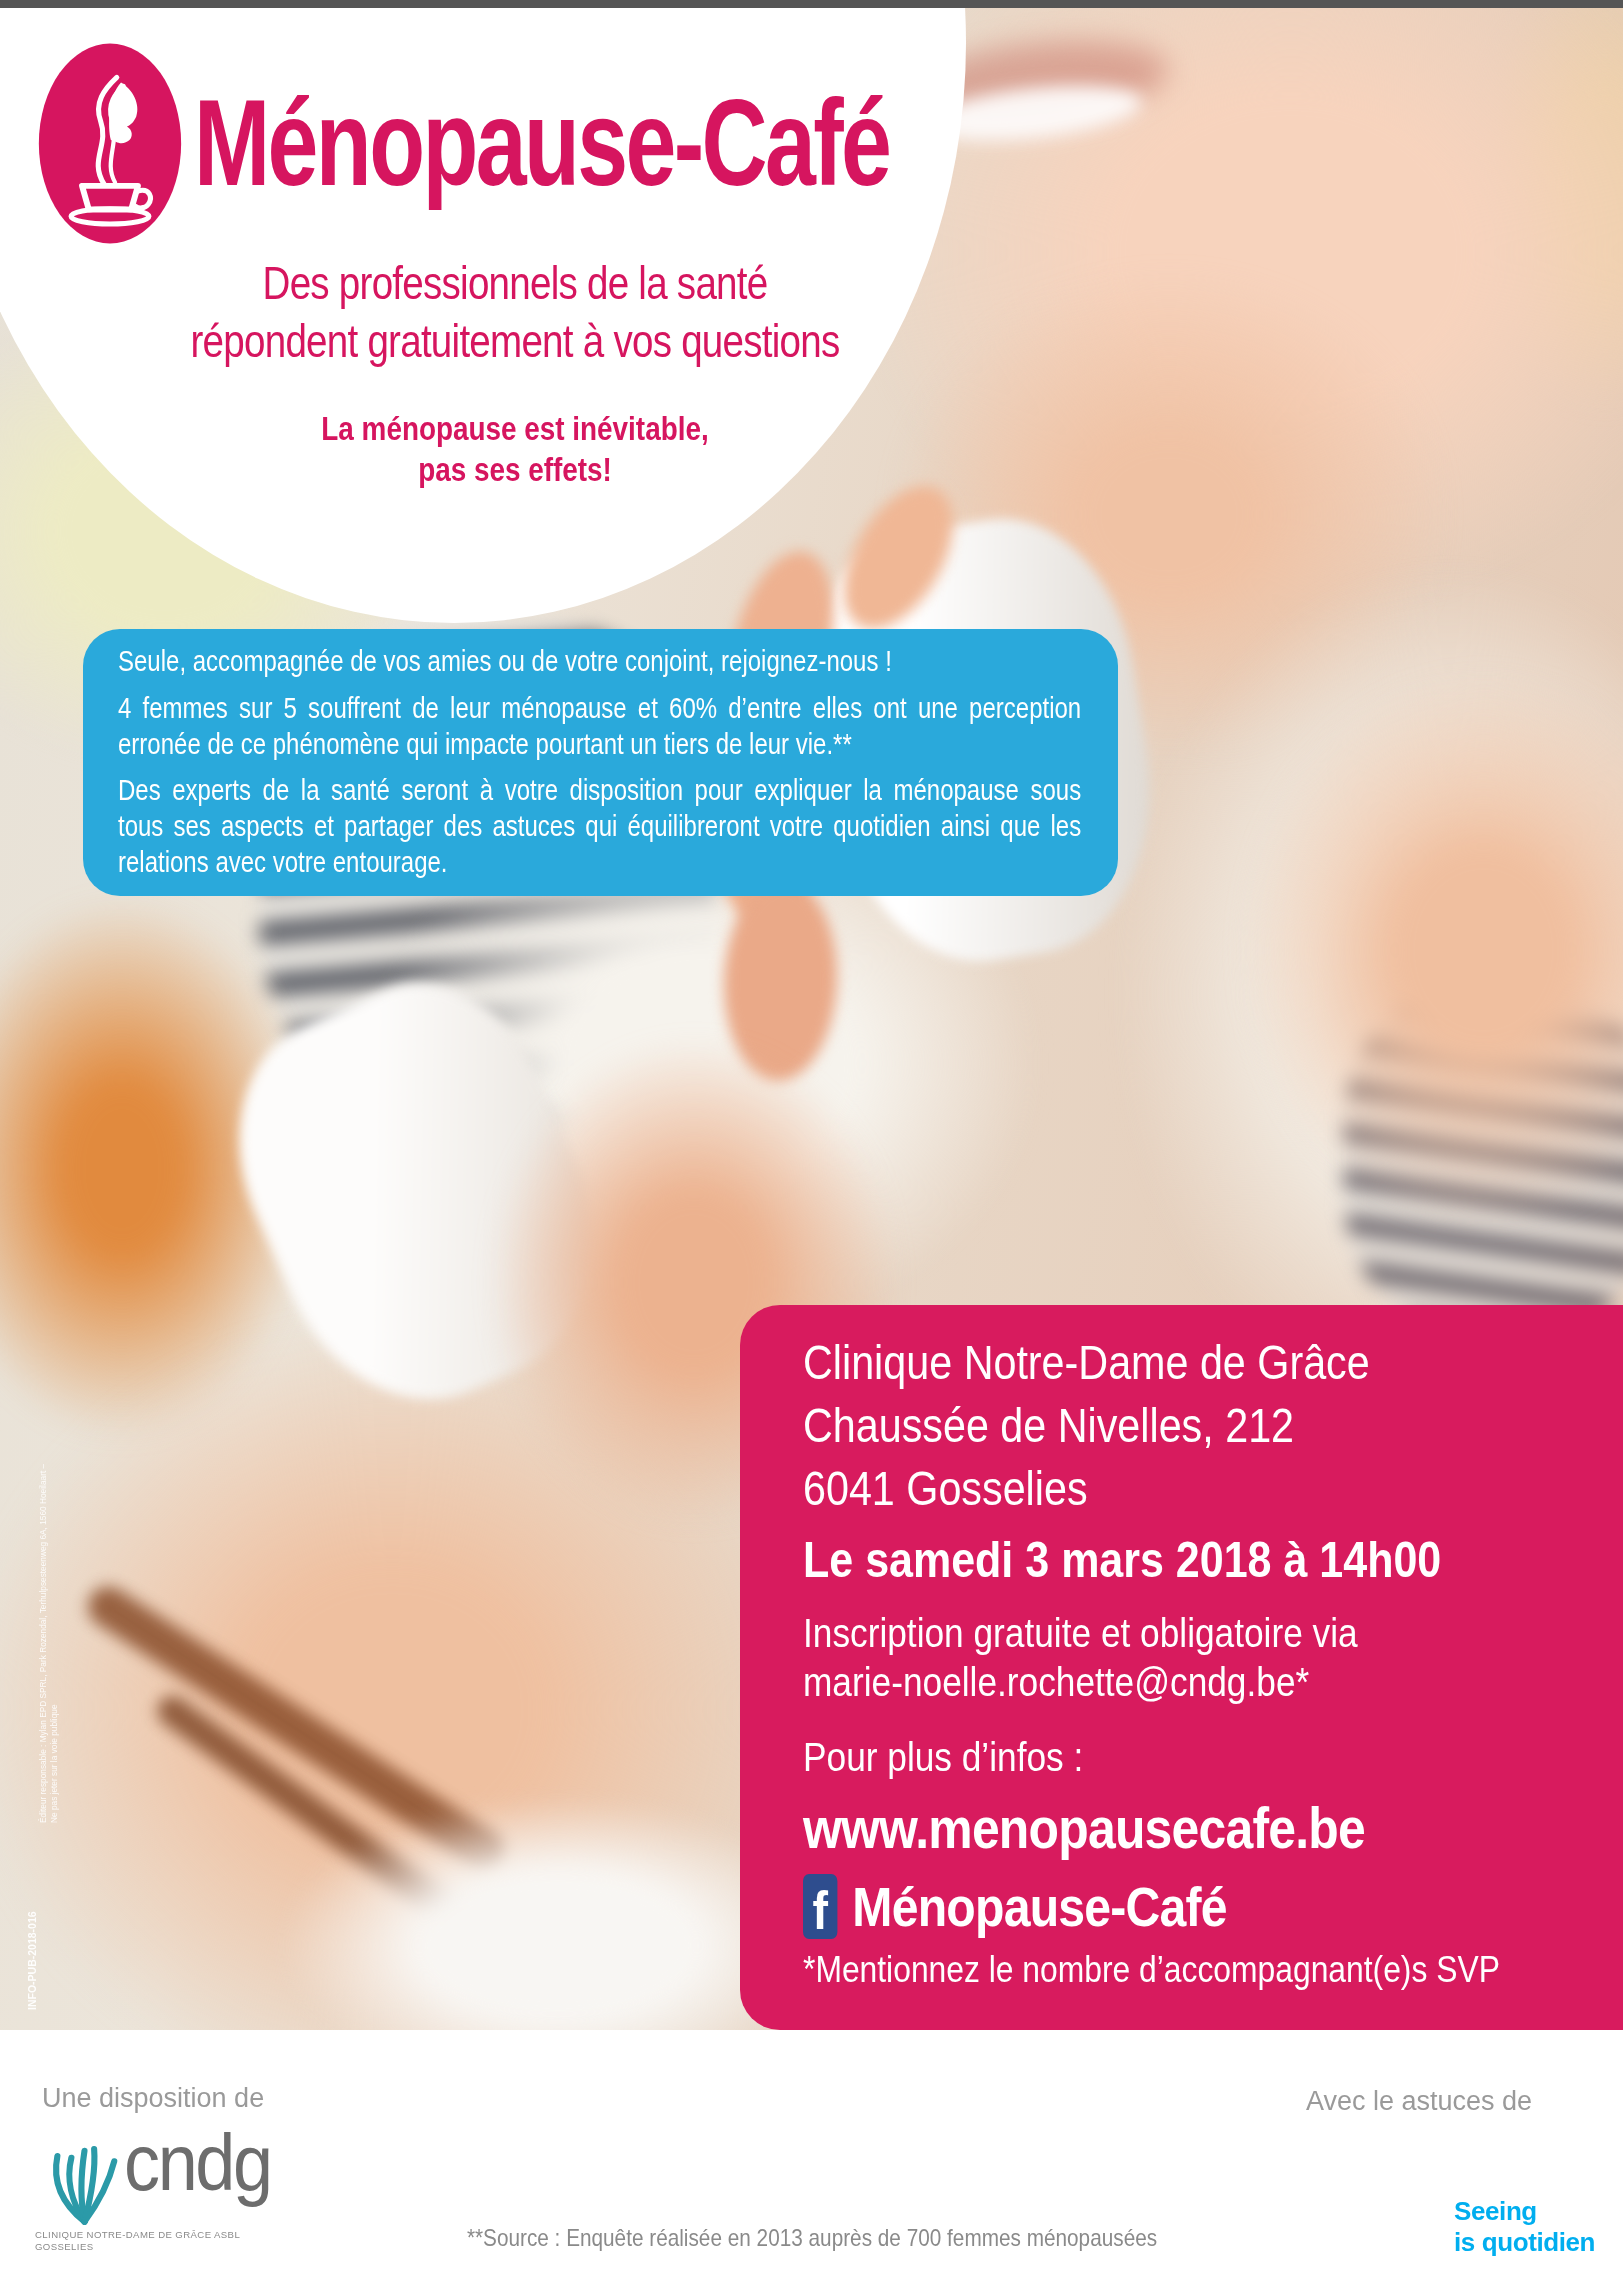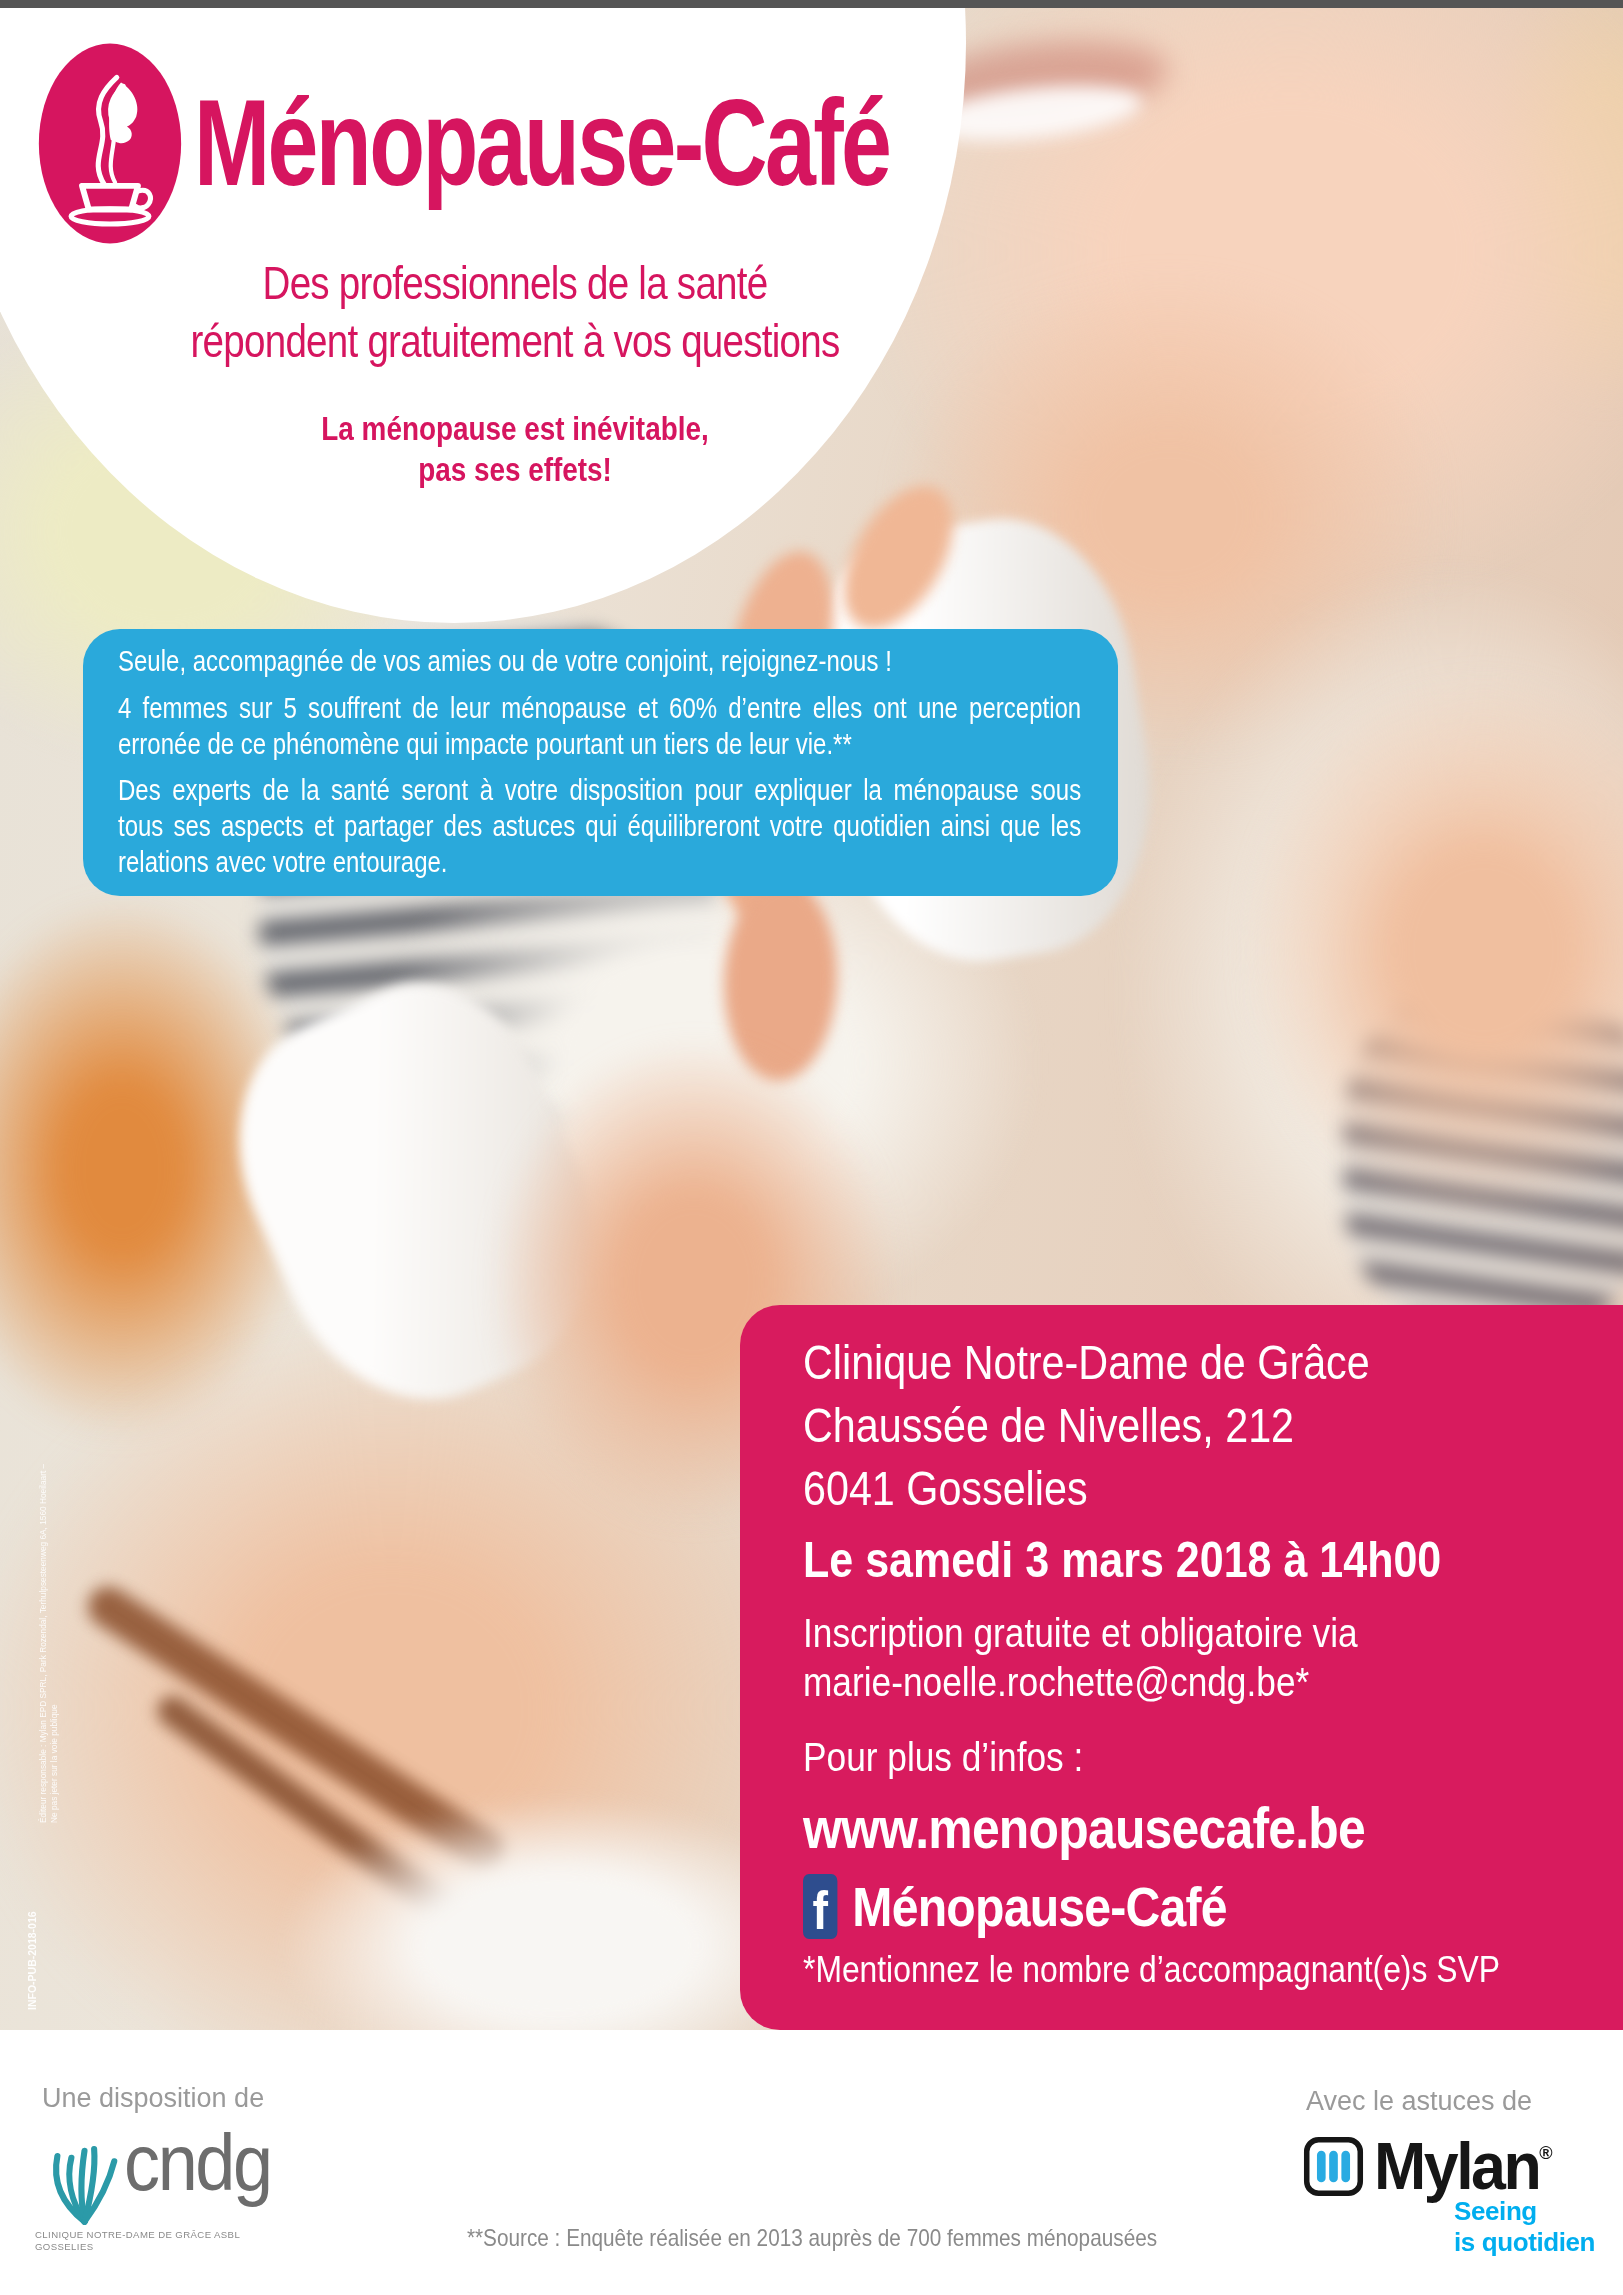--- a/index.html
+++ b/index.html
@@ -230,29 +230,20 @@
     <path d="M45 115 C52 88 58 58 56 32" fill="none" stroke="#2b9aa8" stroke-width="7" stroke-linecap="round"></path>
     <path d="M45 115 C62 92 73 70 79 46" fill="none" stroke="#2b9aa8" stroke-width="7" stroke-linecap="round"></path>
   </svg>
   <div class="abs cndg-name">cndg</div>
   <div class="abs cndg-cap">
     <div>CLINIQUE NOTRE-DAME DE GRÂCE ASBL</div>
     <div>GOSSELIES</div>
   </div>
 
   <div class="abs support-label">Avec le astuces de</div>
-  <div class="abs mylan-row">
-    <svg class="mylan-icon" viewBox="0 0 80 80">
-      <rect x="6" y="6" width="68" height="68" rx="15" fill="none" stroke="#161616" stroke-width="7"></rect>
-      <rect x="19" y="20" width="11" height="40" rx="5.5" fill="#29abe2"></rect>
-      <rect x="34.5" y="20" width="11" height="40" rx="5.5" fill="#29abe2"></rect>
-      <rect x="50" y="20" width="11" height="40" rx="5.5" fill="#29abe2"></rect>
-    </svg>
-    <div class="mylan-name"><span>Mylan</span><sup class="mylan-reg">®</sup></div>
-  </div>
   <div class="abs mylan-tag">
     <div>Seeing</div>
     <div>is quotidien</div>
   </div>
 
   <div class="abs source-note">**Source : Enquête réalisée en 2013 auprès de 700 femmes ménopausées</div>
 
   <div class="abs side-editor">
     <div>Éditeur responsable : Mylan EPD SPRL, Park Rozendal, Terhulpsesteenweg 6A, 1560 Hoeilaart –</div>
     <div>Ne pas jeter sur la voie publique</div>

